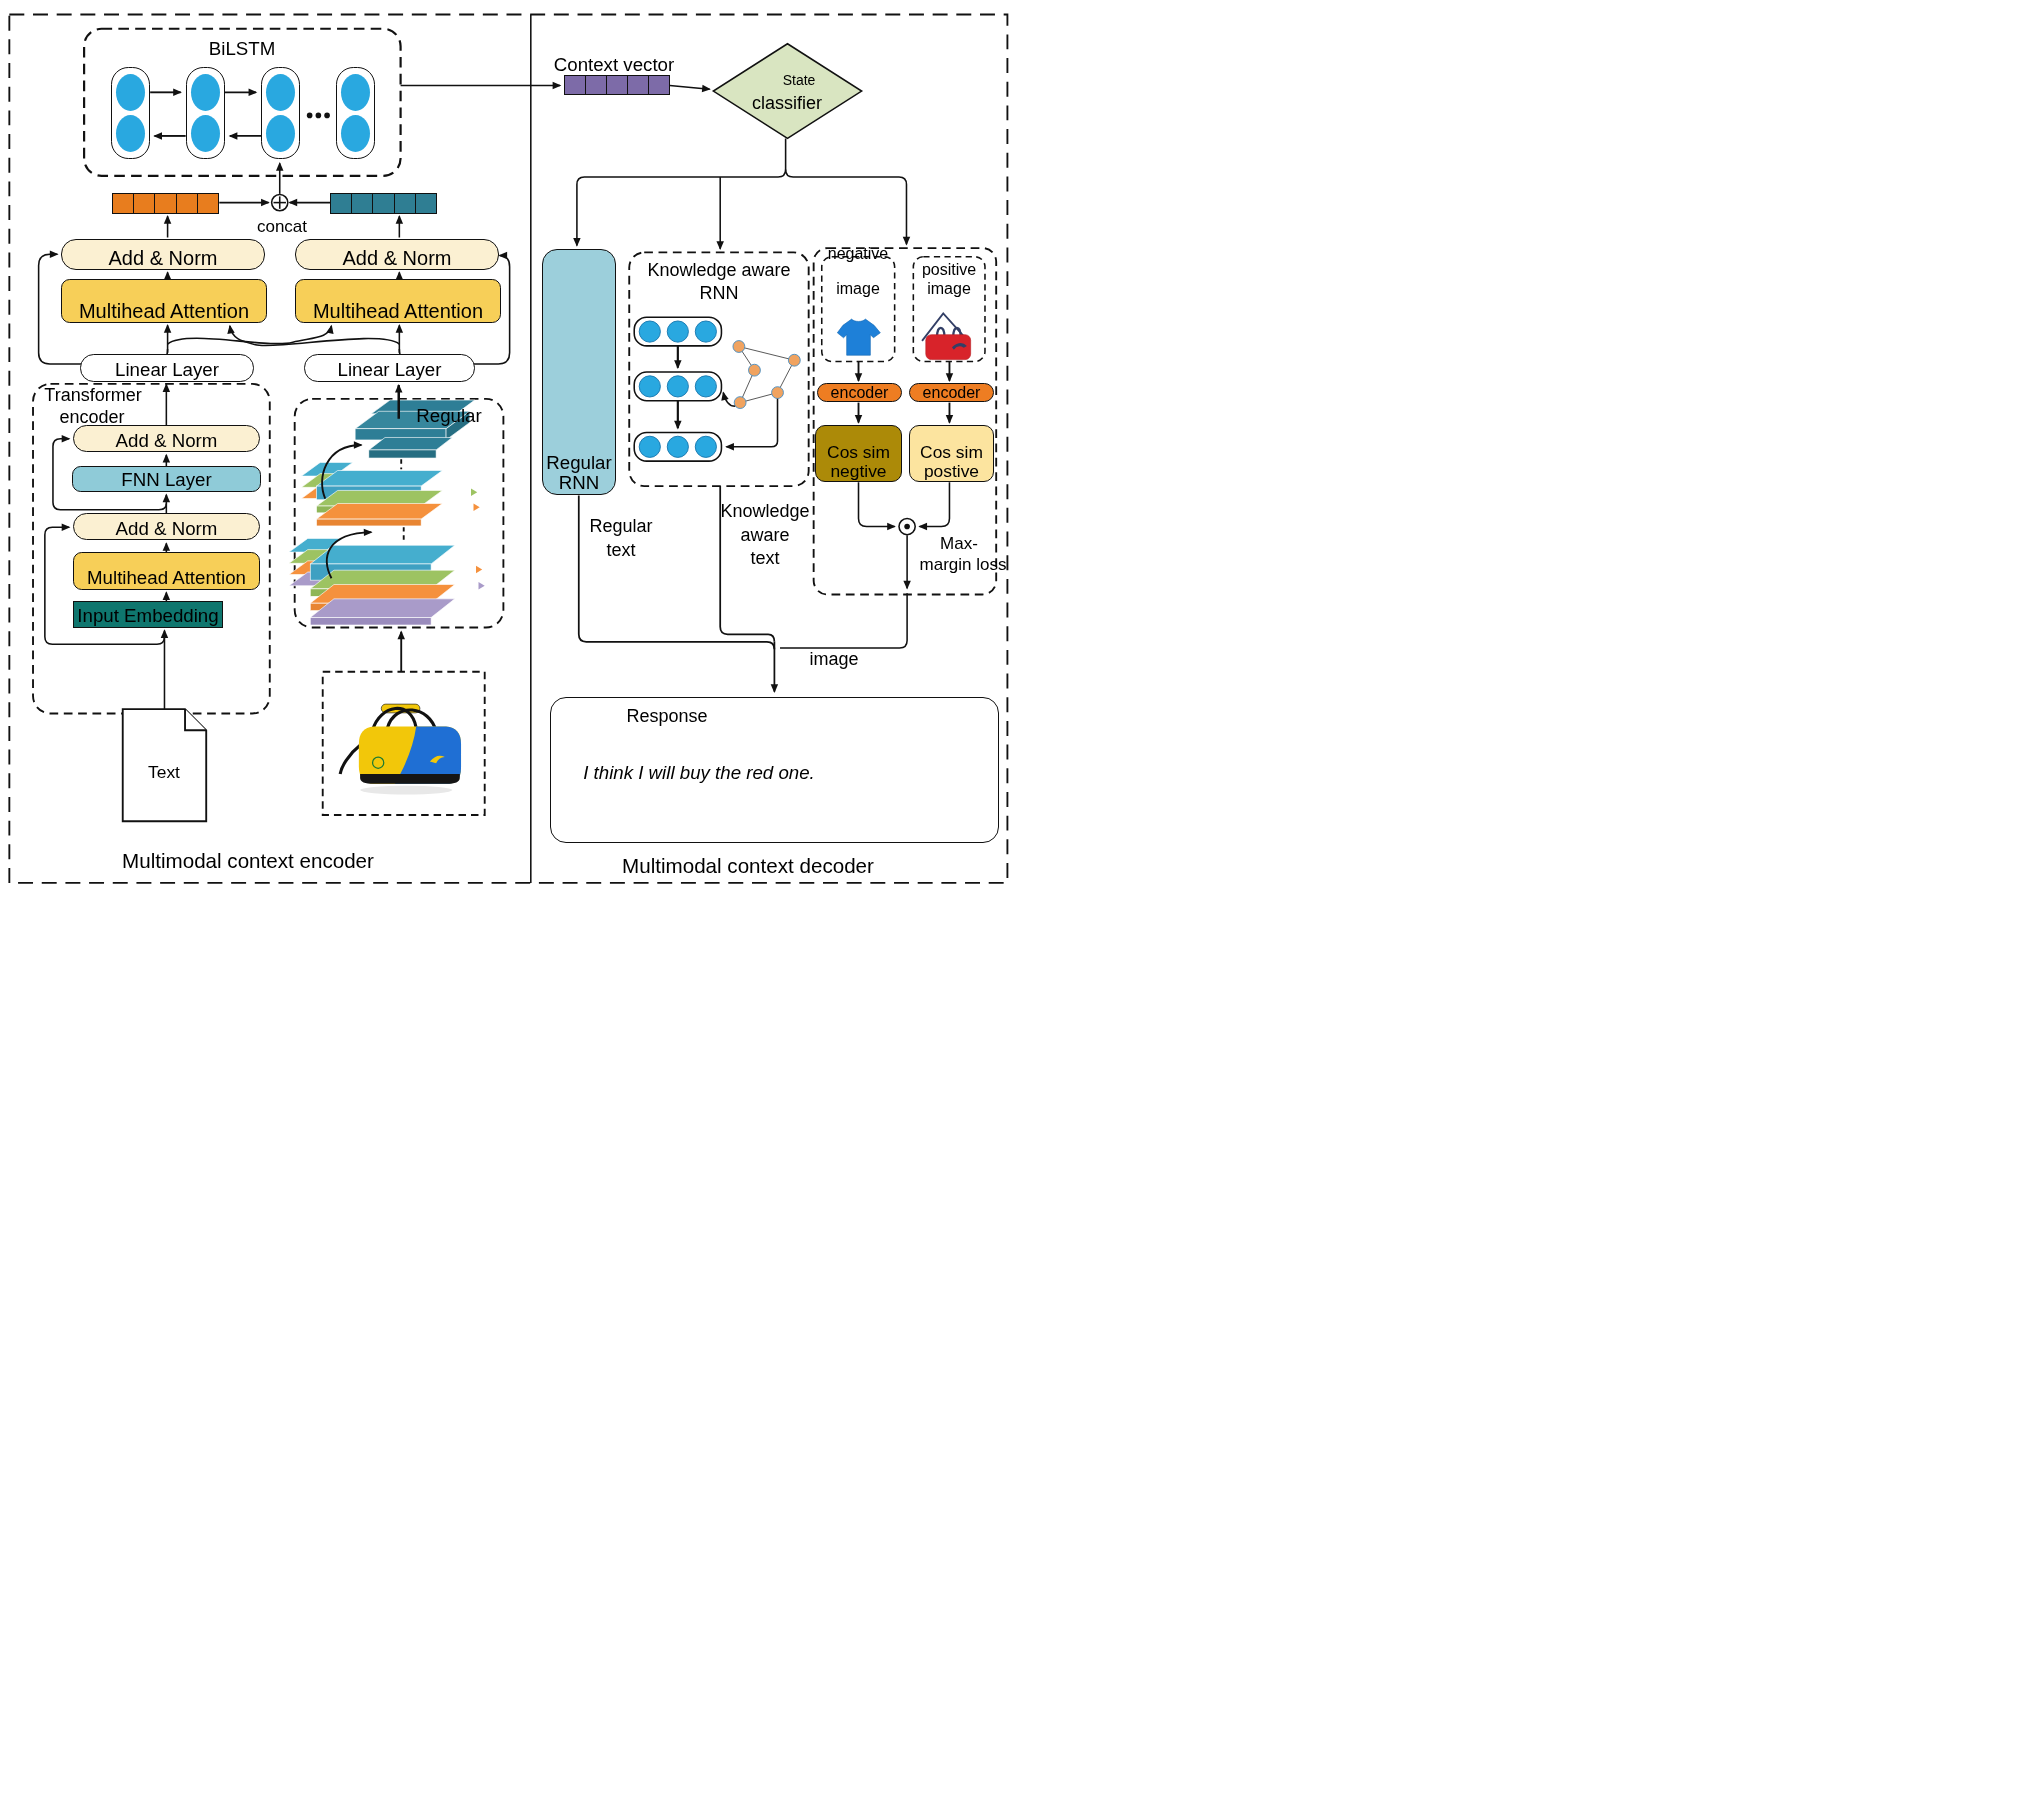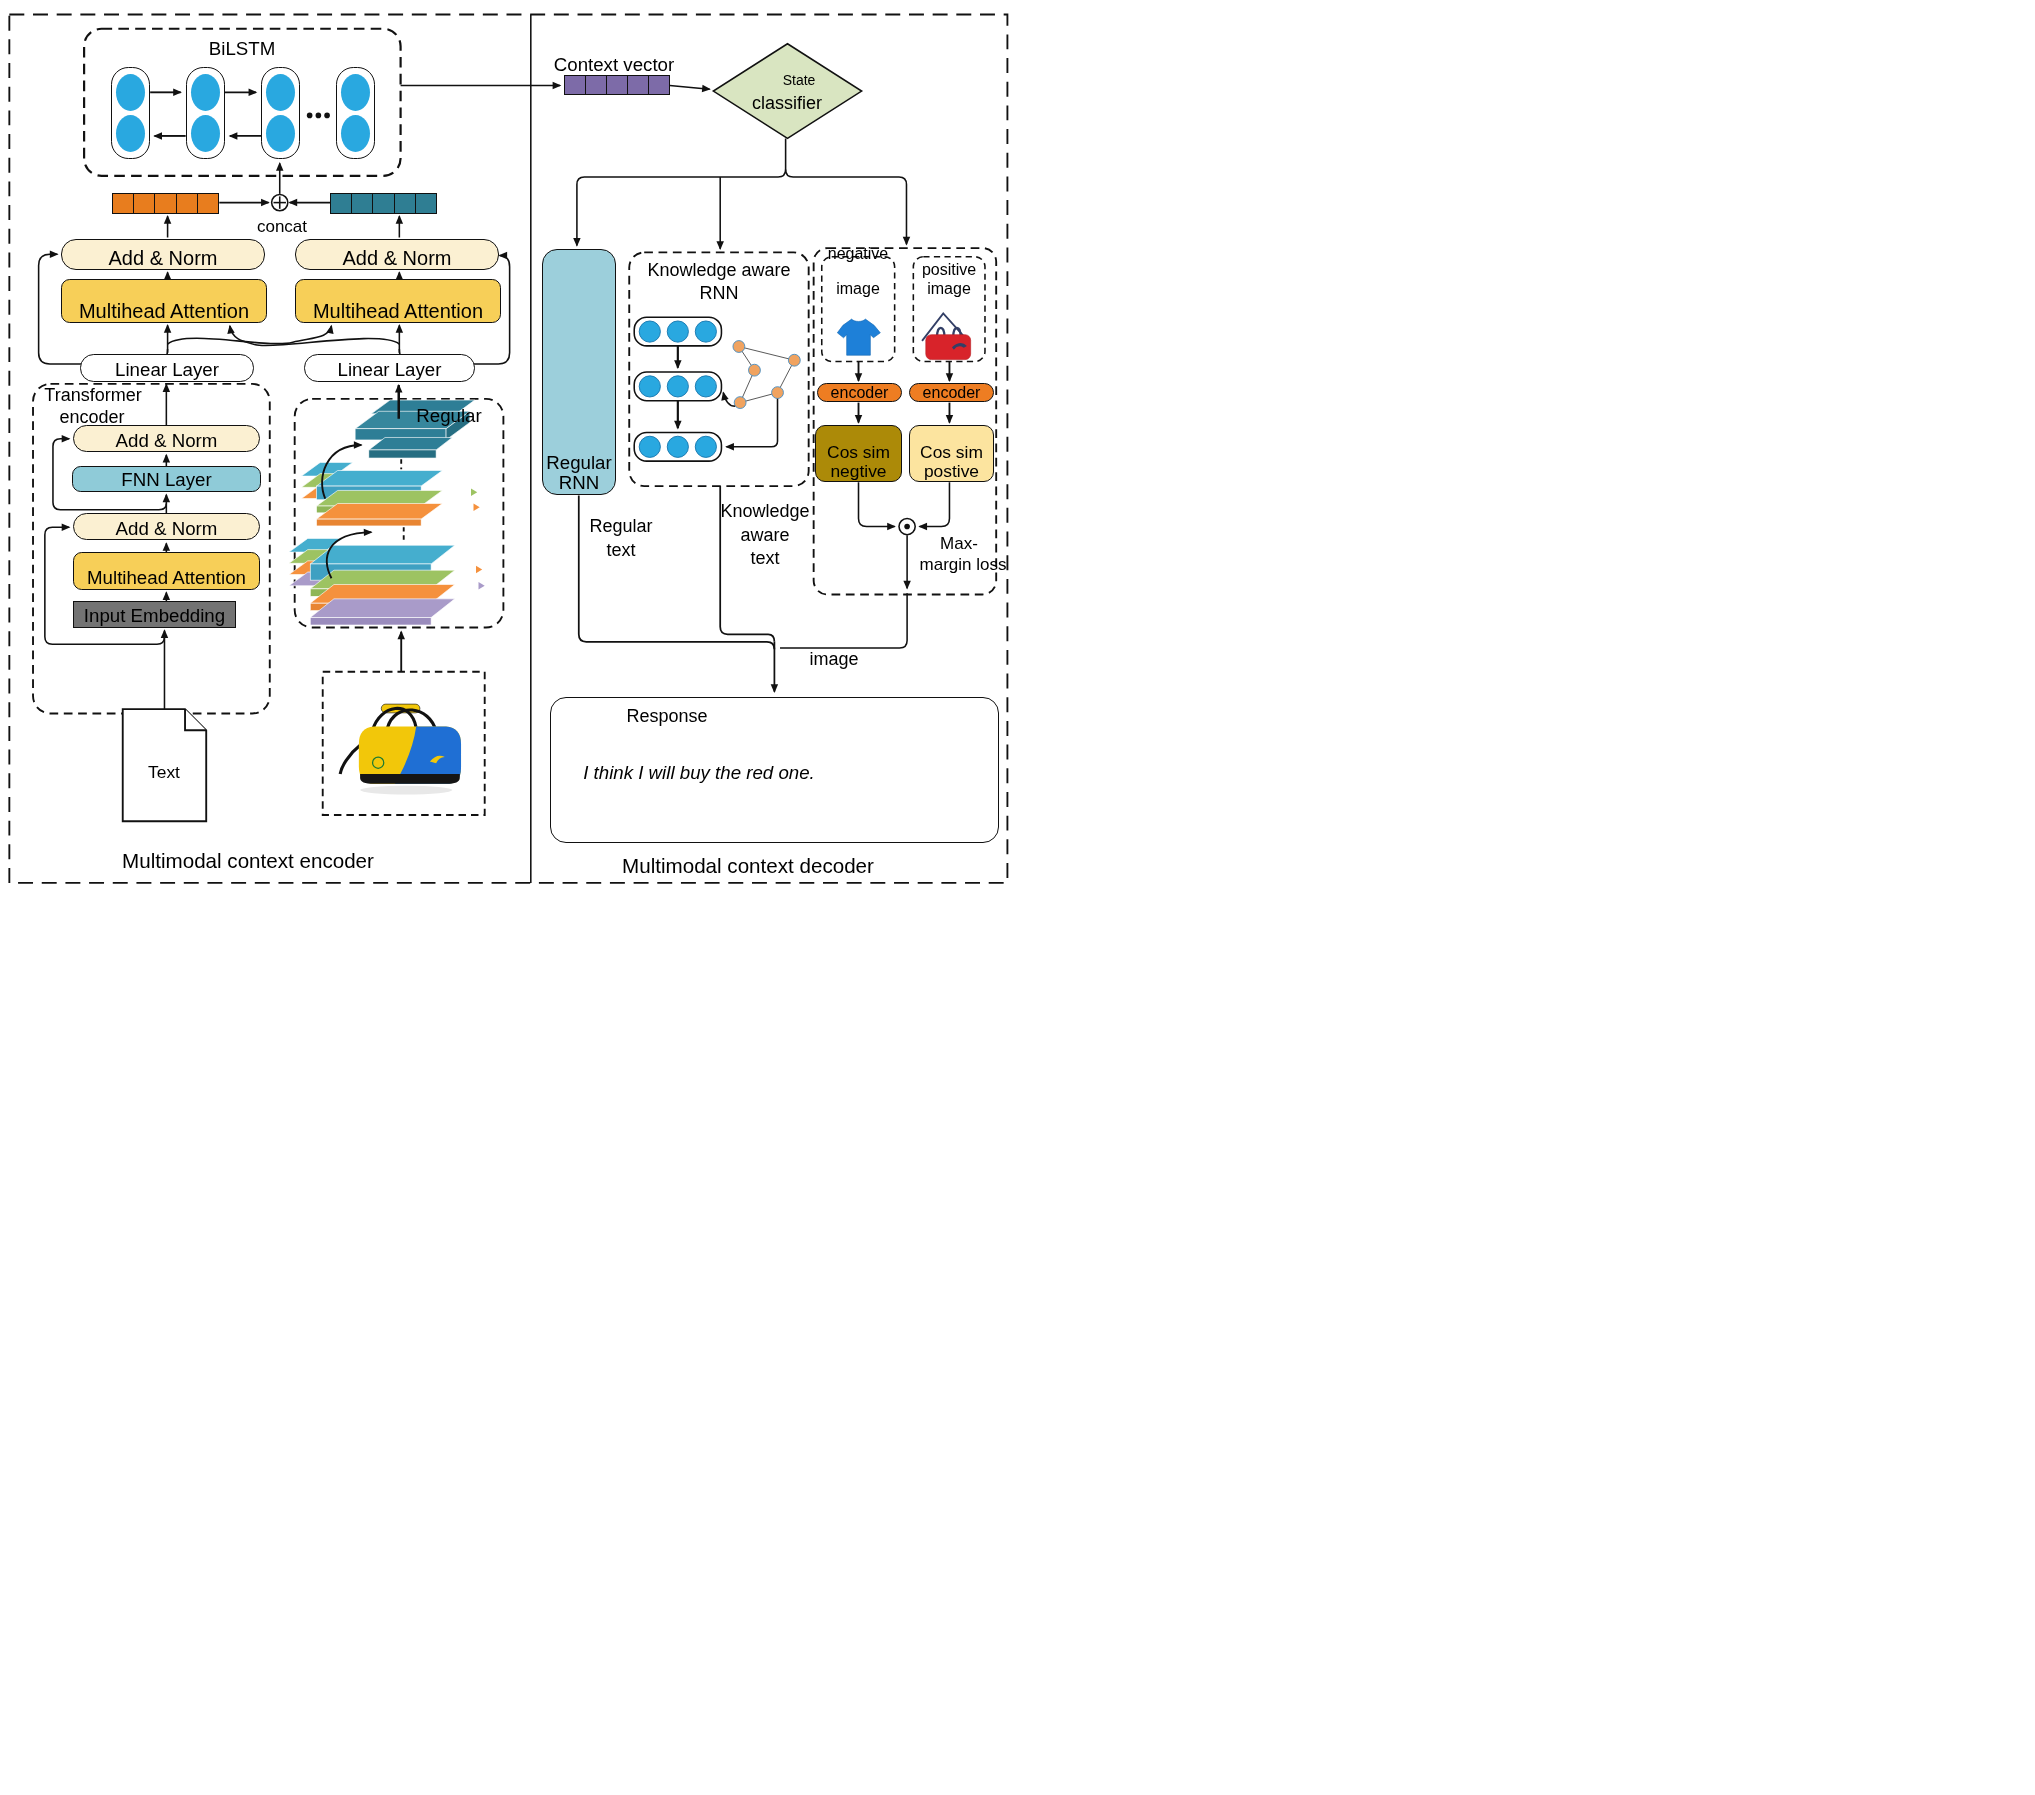--- a/index.html
+++ b/index.html
@@ -301,21 +301,21 @@
     </div>
 <div class="box" style="left:72px;top:466px;width:189px;height:26px;border-radius:8.7px;background:#8FCBD8;font-size:18.7px">
       <span>FNN Layer</span>
     </div>
 <div class="box" style="left:73px;top:513px;width:187px;height:27.4px;border-radius:13.7px;background:#FBF0D2;font-size:18.7px">
       <span>Add &amp; Norm</span>
     </div>
 <div class="box" style="left:73px;top:552px;width:187px;height:38px;border-radius:8.7px;background:#F7CF58;font-size:18.7px">
       <span>Multihead Attention</span>
     </div>
-<div class="box" style="left:73px;top:601px;width:163px;height:27px;background:#737373;font-size:18.7px">
+<div class="box" style="left:73px;top:601px;width:150px;height:27px;background:#0f766e;font-size:18.7px">
       <span>Input Embedding</span>
     </div>
 
 <div class="box" style="left:542px;top:249px;width:74px;height:246px;border-radius:15px;background:#9CCFDB;font-size:18.7px">
   <span>Regular</span>
   <span>RNN</span>
 </div>
 
 <div class="box" style="left:817px;top:383px;width:85px;height:19.3px;border-radius:10px;background:#EE7D22;font-size:16px">
       <span>encoder</span>

